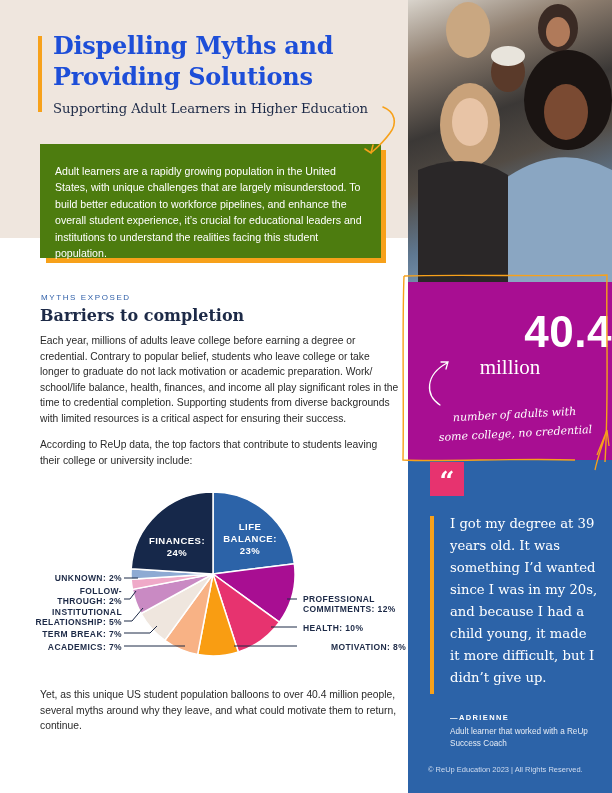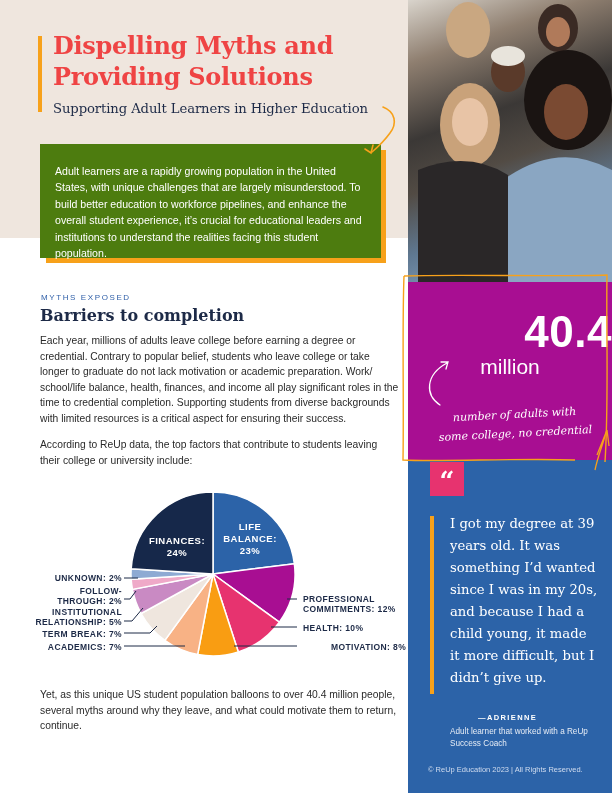--- a/index.html
+++ b/index.html
@@ -2,21 +2,21 @@
 <html><head>
 <meta charset="utf-8">
 <style>
   * { box-sizing: border-box; margin: 0; padding: 0; }
   html, body { width: 612px; height: 793px; overflow: hidden; background: #ffffff; }
   body { position: relative; font-family: "Liberation Sans", sans-serif; color: #222; }
 
   .beige-bg { position: absolute; left: 0; top: 0; width: 408px; height: 238px; background: #efe6de; }
 
   .title-bar { position: absolute; left: 38px; top: 36px; width: 4px; height: 76px; background: #f7a11a; }
-  .title { position: absolute; left: 53px; top: 30px; width: 340px; font-family: "DejaVu Serif", serif; color: #ef4444; font-size: 24px; line-height: 31px; letter-spacing: -0.3px; }
+  .title { position: absolute; left: 53px; top: 30px; width: 340px; font-family: "DejaVu Serif", serif; color: #1d4ed8; font-size: 24px; line-height: 31px; letter-spacing: -0.3px; }
   .subtitle { position: absolute; left: 53px; top: 101px; width: 340px; font-family: "DejaVu Serif", serif; color: #1d2a47; font-size: 13.2px; letter-spacing: -0.1px; white-space: nowrap; }
 
   .intro-shadow { position: absolute; left: 46px; top: 150px; width: 340px; height: 113px; background: #f7a11a; }
   .intro-box { position: absolute; left: 40px; top: 144px; width: 341px; height: 114px; background: #4d7c0f; padding: 19px 13px 0 15px; color: #ffffff; font-size: 10.6px; line-height: 16.4px; }
 
   .squiggle { position: absolute; left: 0; top: 0; pointer-events: none; }
 
   .kicker { position: absolute; left: 41px; top: 293px; color: #2f5fa8; font-size: 8px; font-weight: normal; letter-spacing: 1.6px; }
   .section-title { position: absolute; left: 40px; top: 306px; font-family: "DejaVu Serif", serif; color: #1d2a47; font-size: 16px; }
   .body-text { position: absolute; left: 40px; width: 360px; color: #2a2a2a; font-size: 10.3px; line-height: 15.6px; }
@@ -26,28 +26,28 @@
 
   .pie-wrap { position: absolute; left: 0; top: 0; }
   .pie-label { position: absolute; font-size: 8.5px; font-weight: bold; color: #1d2a47; letter-spacing: 0.4px; line-height: 10px; white-space: nowrap; }
   .pie-label.right-al { text-align: right; }
   .inner-label { position: absolute; color: #ffffff; font-size: 9.5px; font-weight: bold; text-align: center; line-height: 12px; letter-spacing: 0.5px; }
 
   .photo { position: absolute; left: 408px; top: 0; width: 204px; height: 282px; background: linear-gradient(160deg, #d9d4cc 0%, #8f7f70 18%, #3b3836 40%, #524b44 55%, #5f7891 72%, #7b98b4 85%, #2b2a2c 100%); overflow: hidden; }
 
   .stat-box { position: absolute; left: 408px; top: 282px; width: 204px; height: 178px; background: #a80e92; }
   .stat-number { position: absolute; left: 408px; top: 307px; width: 204px; text-align: right; color: #fff; font-size: 44px; font-weight: bold; letter-spacing: 0.5px; }
-  .stat-unit { position: absolute; left: 408px; top: 355px; width: 204px; text-align: center; color: #fff; font-family: Liberation Sans, sans-serif; font-size: 21px; }
+  .stat-unit { position: absolute; left: 408px; top: 355px; width: 204px; text-align: center; color: #fff; font-family: Liberation Serif, serif; font-size: 21px; }
   .stat-caption { position: absolute; left: 430px; top: 405px; width: 170px; text-align: center; color: #fff; font-family: "DejaVu Serif", serif; font-style: italic; font-size: 11px; line-height: 19px; transform: rotate(-3deg); }
 
   .quote-box { position: absolute; left: 408px; top: 460px; width: 204px; height: 333px; background: #2c63a8; }
   .quote-badge { position: absolute; left: 430px; top: 462px; width: 34px; height: 34px; background: #e7336f; color: #fff; font-family: "DejaVu Serif", serif; font-weight: bold; font-size: 26px; text-align: center; line-height: 38px; }
   .quote-bar { position: absolute; left: 430px; top: 516px; width: 4px; height: 178px; background: #f7a11a; }
   .quote-text { position: absolute; left: 450px; top: 513px; width: 150px; color: #fff; font-family: "DejaVu Serif", serif; font-size: 13.2px; line-height: 22px; }
-  .quote-author { position: absolute; left: 450px; top: 713px; color: #fff; font-size: 7.5px; font-weight: bold; letter-spacing: 1.4px; margin-left: 28px; }
+  .quote-author { position: absolute; left: 450px; top: 713px; color: #fff; font-size: 7.5px; font-weight: bold; letter-spacing: 1.4px; }
   .quote-role { position: absolute; left: 450px; top: 726px; width: 150px; color: #e6ecf5; font-size: 8.2px; line-height: 11.5px; }
   .copyright { position: absolute; left: 428px; top: 765px; color: #d0dcef; font-size: 7.5px; white-space: nowrap; }
 </style>
 </head>
 <body>
 
 <div class="beige-bg"></div>
 
 <div class="title-bar"></div>
 <h1 class="title">

